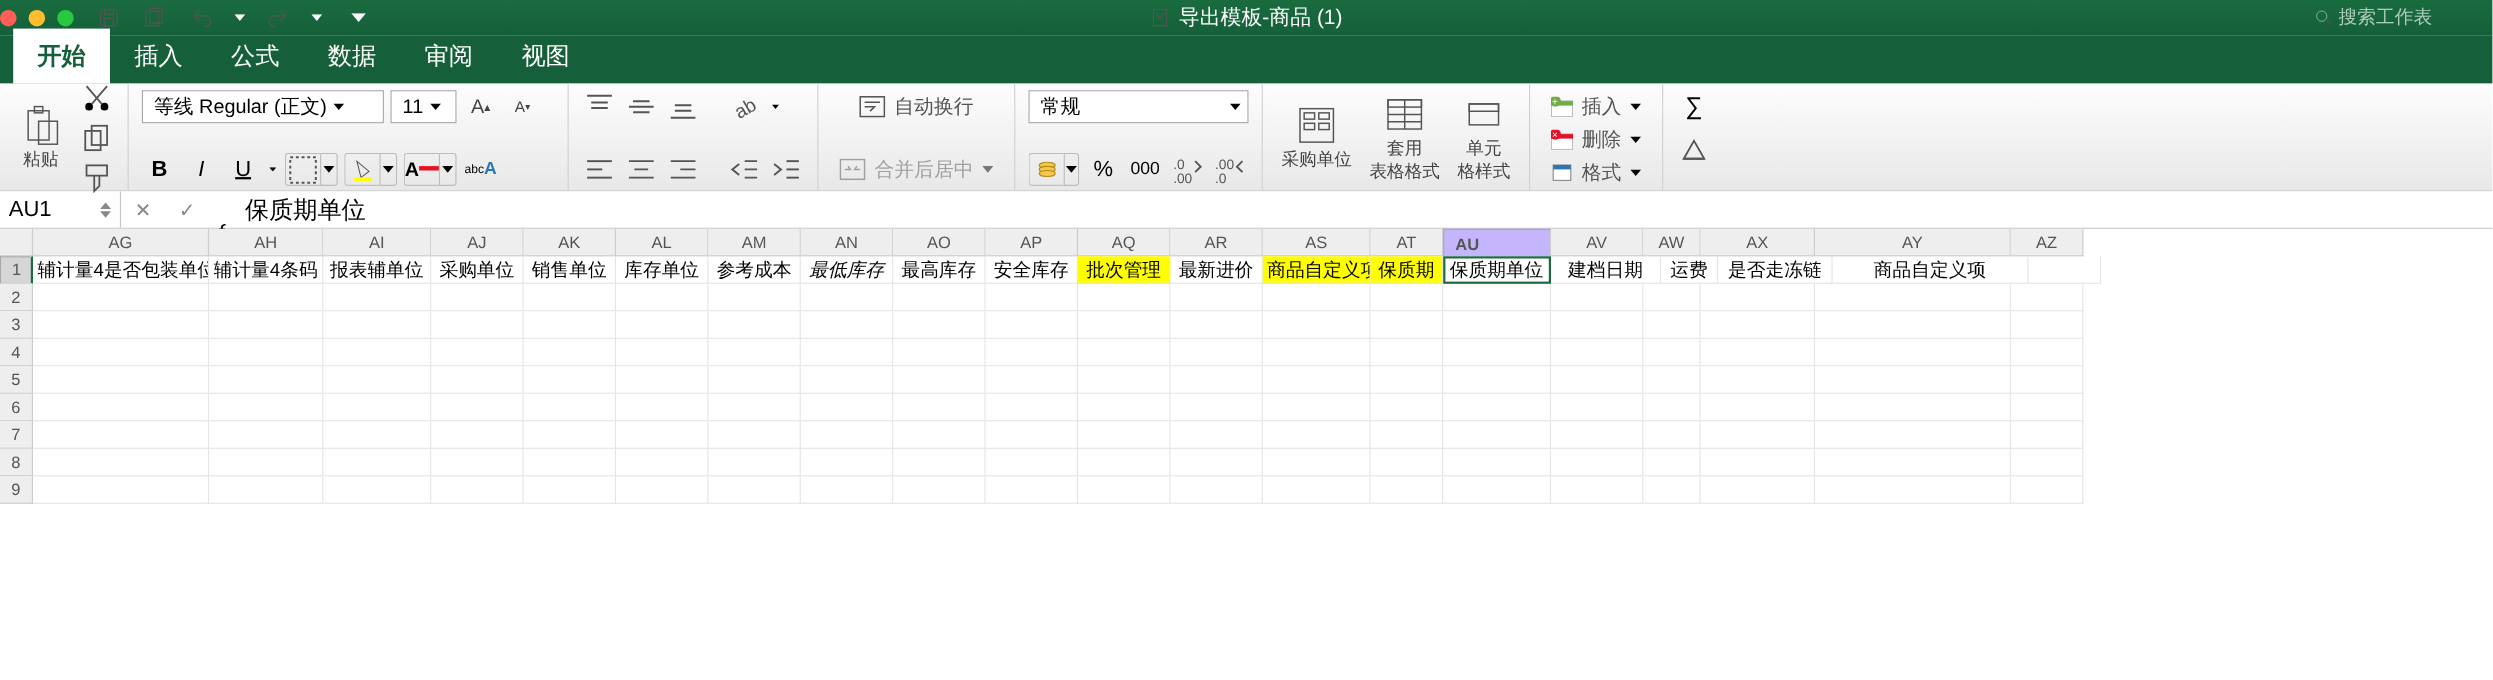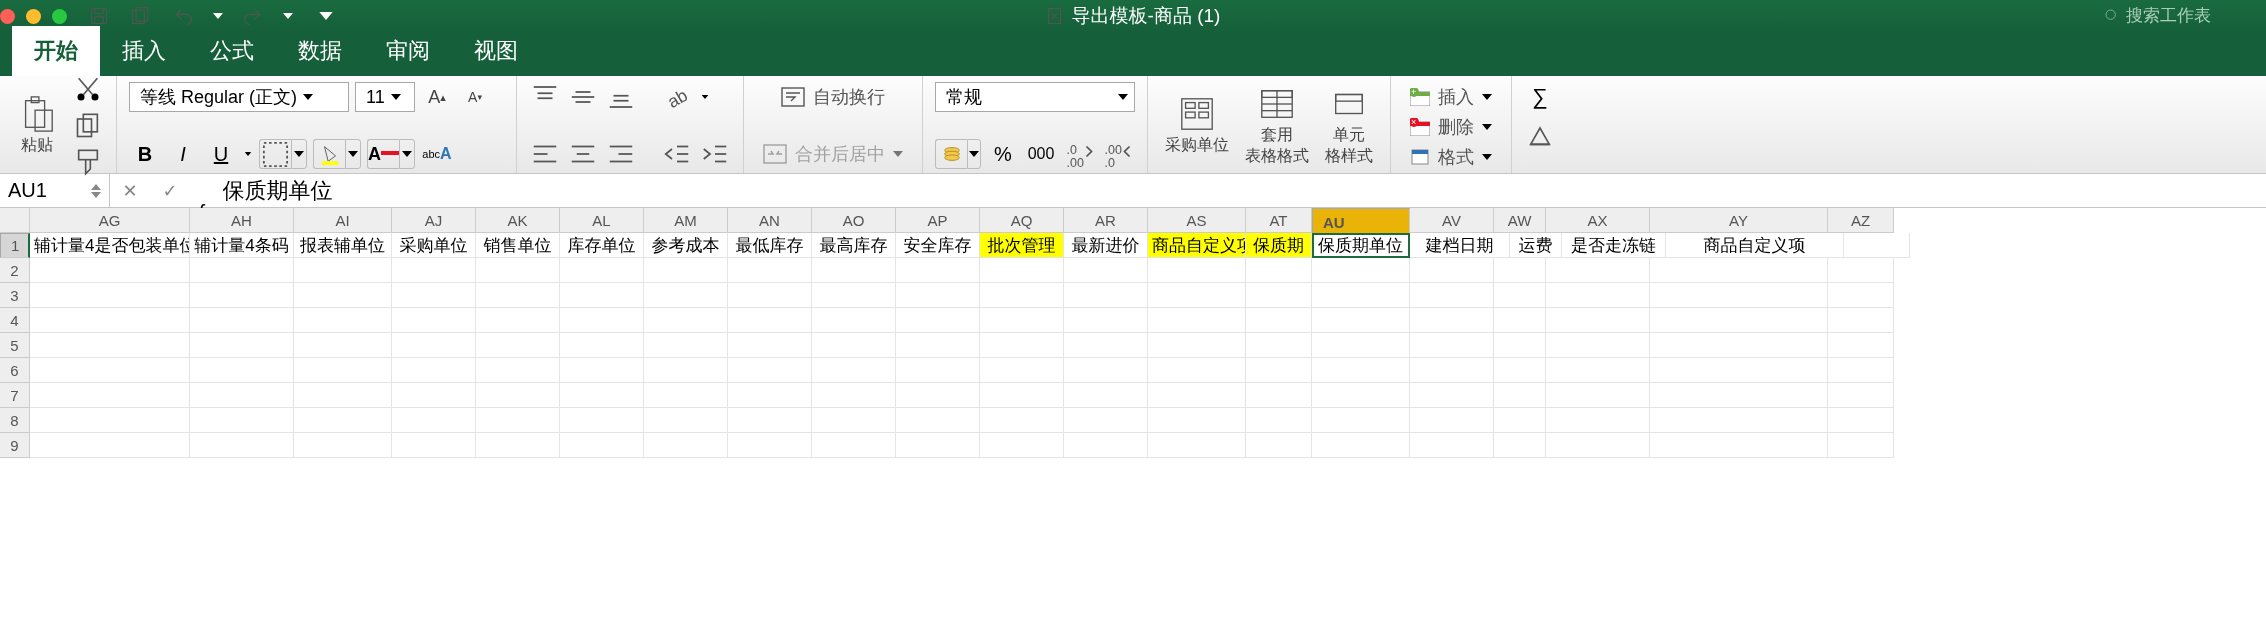--- a/index.html
+++ b/index.html
@@ -52,21 +52,21 @@
 .stepper svg { width: 10px; height: 8px; display: block; }
 .fbar .fxbtn { width: 40px; text-align: center; font-size: 18px; color: #888; }
 .fbar .fx { font-style: italic; font-size: 20px; color: #000000; padding: 0 8px; margin-top: 44px; }
 .fbar input { flex: 1; border: none; font-size: 22px; padding: 0 4px; }
 
 
 .grid { position: relative; }
 .corner { position: absolute; left: 0; top: 0; width: 30px; height: 25px; background: #eee; border-right: 1px solid #ccc; border-bottom: 1px solid #ccc; }
 .colheads { display: flex; margin-left: 30px; height: 25px; }
 .ch { flex: 0 0 auto; background: #eee; border-right: 1px solid #ccc; border-bottom: 1px solid #ccc; text-align: center; font-size: 15px; color: #555; line-height: 25px; }
-.ch.sel { background: #eab308; border-bottom: 2px solid #1a6b3f; font-weight: bold; text-align: center; }
+.ch.sel { background: #c4b5fd; border-bottom: 2px solid #1a6b3f; font-weight: bold; text-align: center; }
 .rowheads { position: absolute; left: 0; top: 25px; width: 30px; }
 .rh { height: 25px; background: #eee; border-right: 1px solid #ccc; border-bottom: 1px solid #ccc; text-align: center; font-size: 15px; color: #555; line-height: 25px; }
 .rh.sel { background: #d6d6d6; border-right: 2px solid #1a6b3f; }
 .cells { margin-left: 30px; }
 .row { display: flex; height: 25px; }
 .cell { flex: 0 0 auto; border-right: 1px solid #e4e4e4; border-bottom: 1px solid #e4e4e4; font-size: 17px; padding: 0 4px; line-height: 25px; white-space: nowrap; overflow: hidden; text-align: center; }
 .cell.hl { background: #ffff00; }
 .cell.selcell { outline: 2px solid #1a6b3f; outline-offset: -2px; background: #fff; }
 </style>
 </head>
@@ -500,21 +500,21 @@
     </div>
   <div class="cells" id="cells">
       <div class="row">
         <div class="cell" style="width: 160px;">辅计量4是否包装单位</div>
         <div class="cell" style="width: 104px;">辅计量4条码</div>
         <div class="cell" style="width: 98px;">报表辅单位</div>
         <div class="cell" style="width: 84px;">采购单位</div>
         <div class="cell" style="width: 84px;">销售单位</div>
         <div class="cell" style="width: 84px;">库存单位</div>
         <div class="cell" style="width: 84px;">参考成本</div>
-        <div class="cell" style="width: 84px;">最低库存</div>
+        <div class="cell" style="width: 84px; font-style: italic;">最低库存</div>
         <div class="cell" style="width: 84px;">最高库存</div>
         <div class="cell" style="width: 84px;">安全库存</div>
         <div class="cell hl" style="width: 84px;">批次管理</div>
         <div class="cell" style="width: 84px;">最新进价</div>
         <div class="cell hl" style="width: 98px;">商品自定义项</div>
         <div class="cell hl" style="width: 66px;">保质期</div>
         <div class="cell selcell" style="width: 98px;">保质期单位</div>
         <div class="cell" style="width: 100px;">建档日期</div>
         <div class="cell" style="width: 52px;">运费</div>
         <div class="cell" style="width: 104px;">是否走冻链</div>

